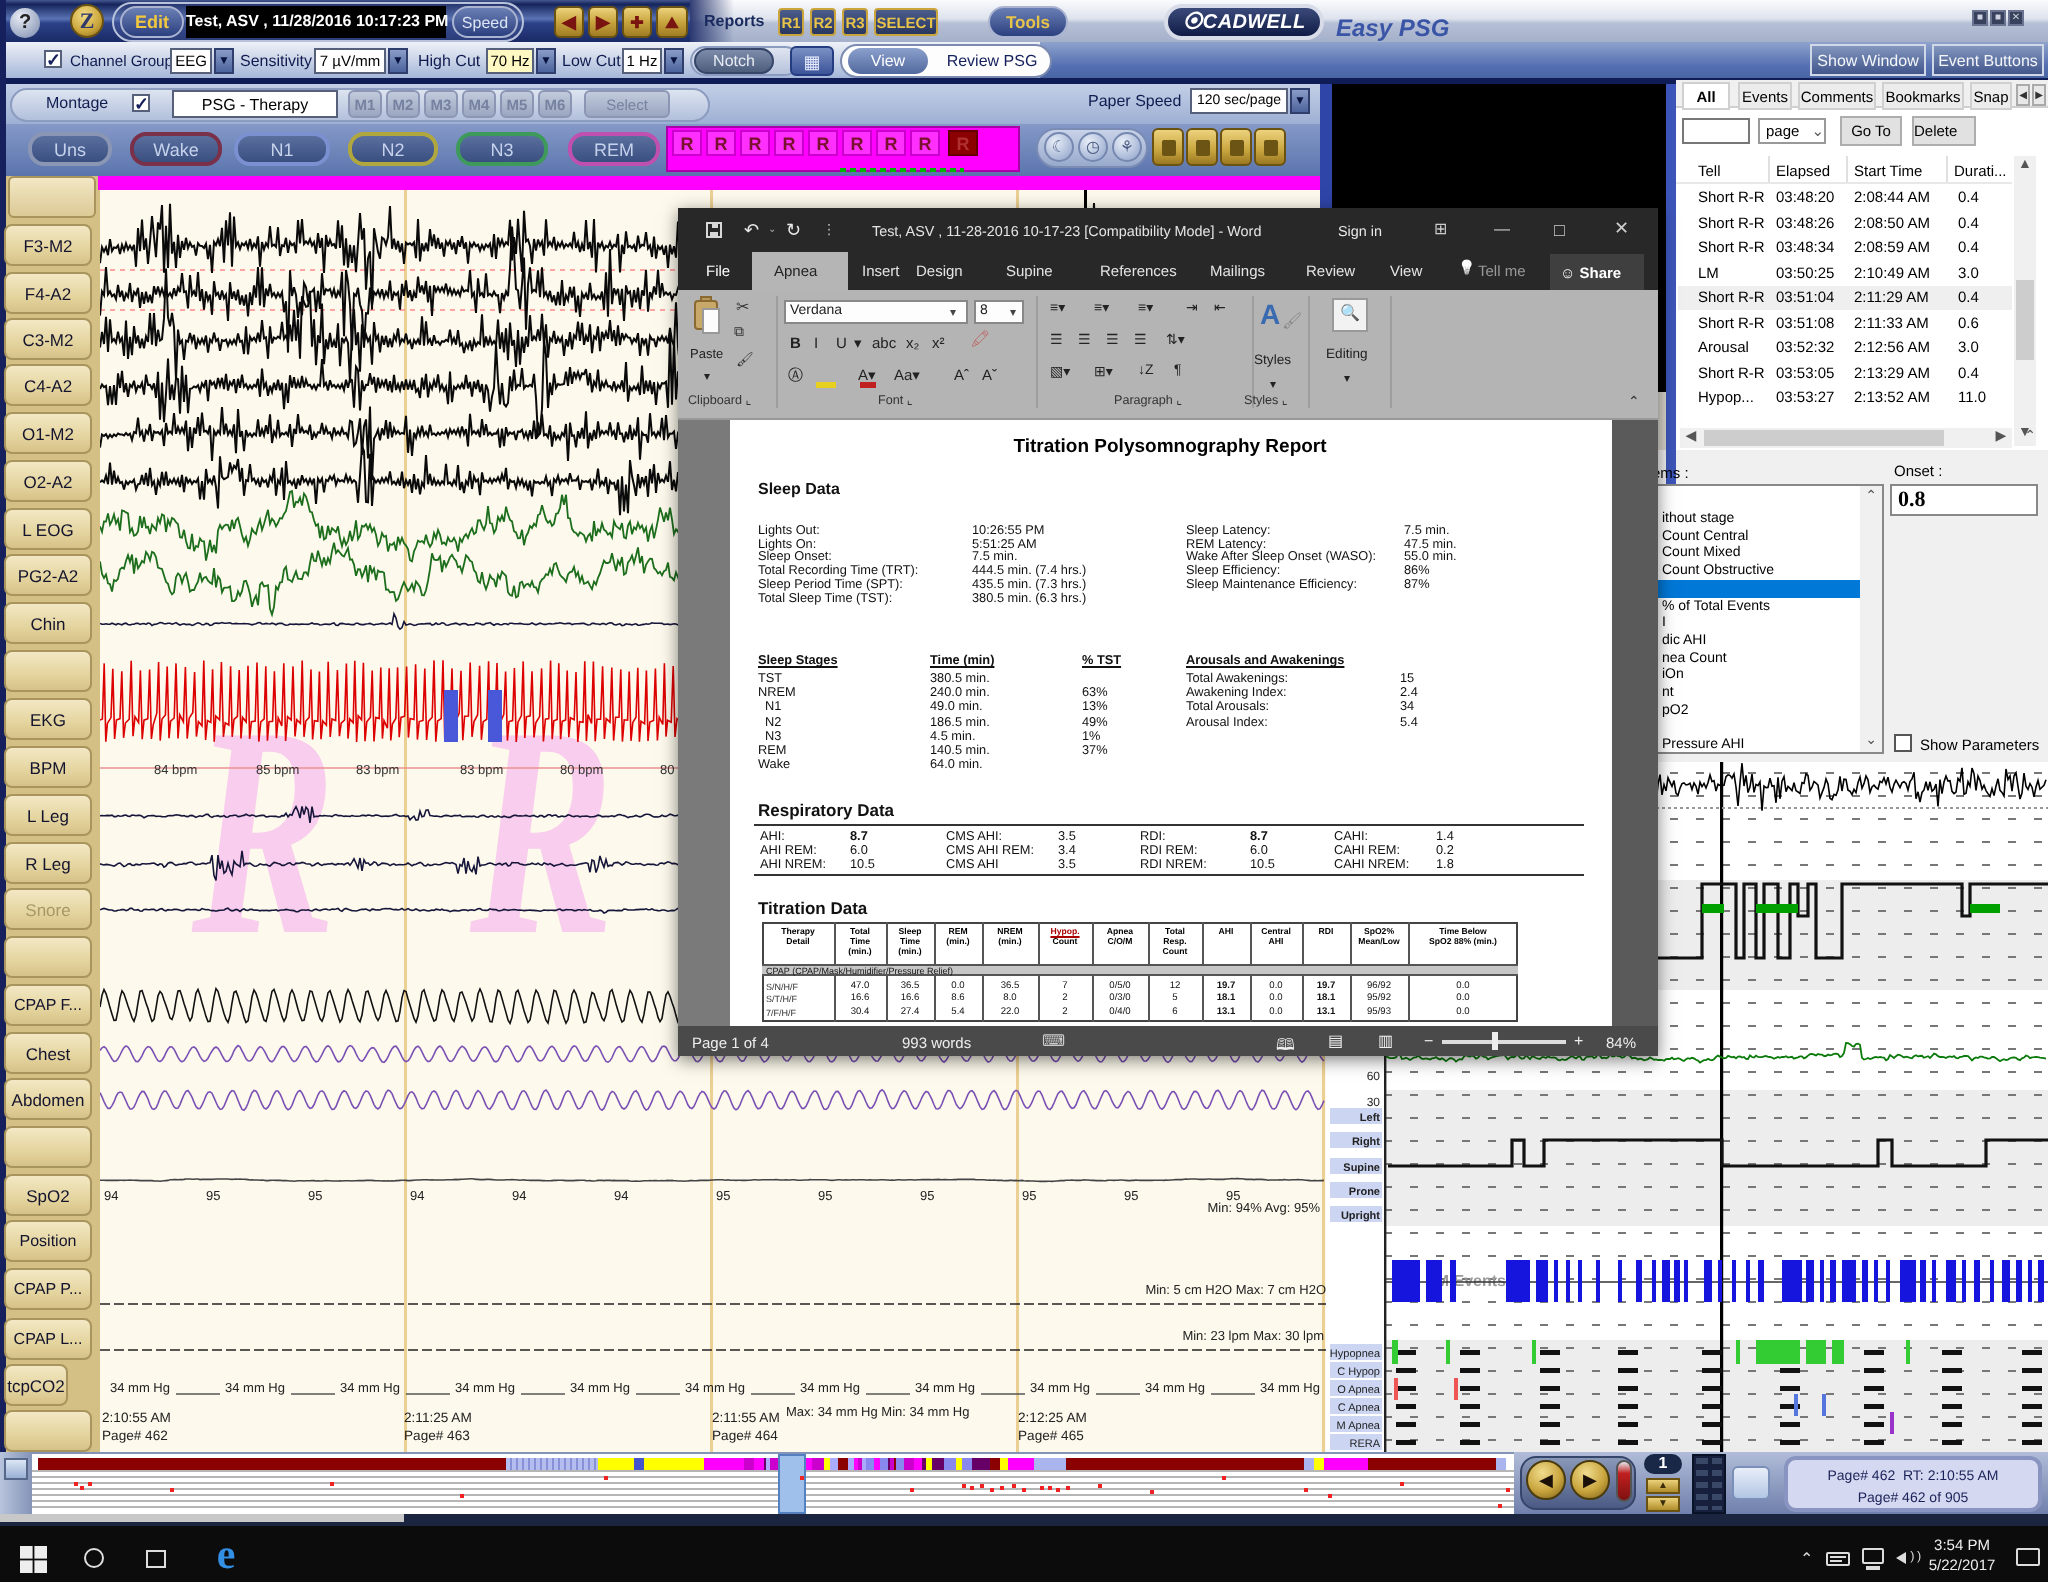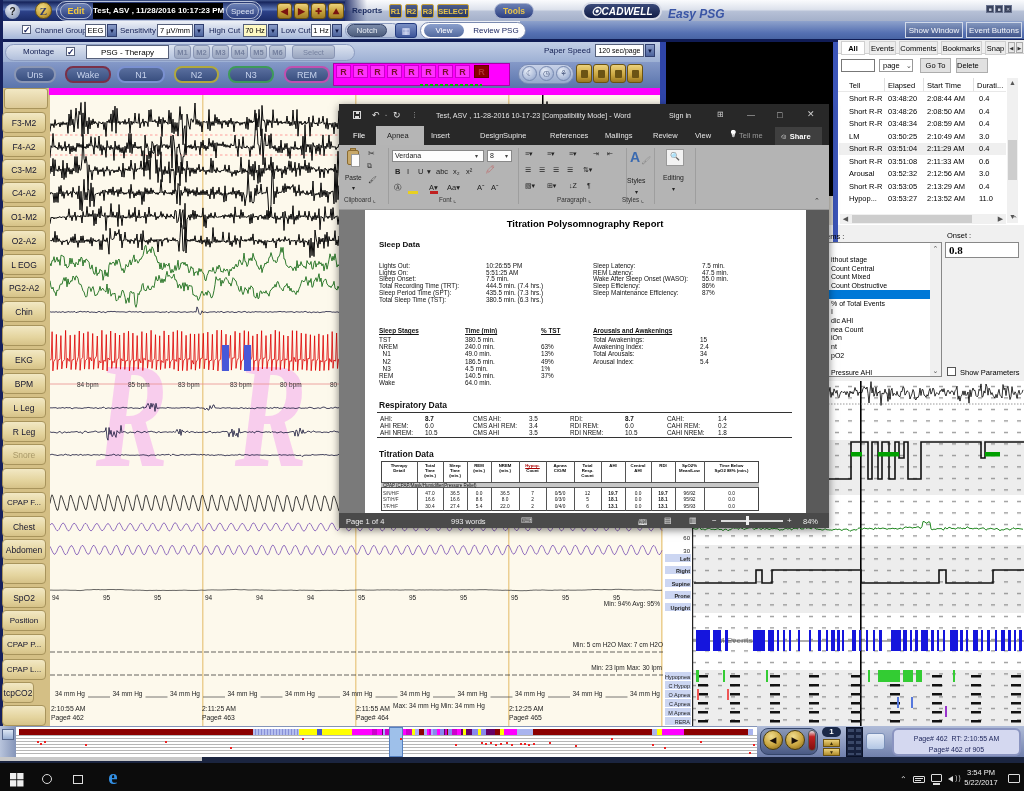--- a/index.html
+++ b/index.html
@@ -604,21 +604,21 @@
 <div style="position:absolute;left:436px;top:111px;color:#e4e4e4;font:7.2px 'Liberation Sans',sans-serif;white-space:nowrap;">Test, ASV , 11-28-2016 10-17-23 [Compatibility Mode]  -  Word</div>
 <div style="position:absolute;left:669px;top:111px;color:#e8e8e8;font:7.2px 'Liberation Sans',sans-serif;white-space:nowrap;">Sign in</div>
 <div style="position:absolute;left:717px;top:110px;color:#ccc;font:8px 'Liberation Sans',sans-serif;white-space:nowrap;">⊞</div>
 <div style="position:absolute;left:747px;top:110px;color:#ccc;font:8px 'Liberation Sans',sans-serif;white-space:nowrap;">—</div>
 <div style="position:absolute;left:777px;top:110px;color:#ccc;font:9px 'Liberation Sans',sans-serif;white-space:nowrap;">□</div>
 <div style="position:absolute;left:807px;top:109px;color:#ccc;font:9px 'Liberation Sans',sans-serif;white-space:nowrap;">✕</div>
 <div style="position:absolute;left:376px;top:126px;width:48px;height:19px;background:#b5b5b5"></div>
 <div style="position:absolute;left:353px;top:131px;color:#fff;font:7.5px 'Liberation Sans',sans-serif;white-space:nowrap;">File</div>
 <div style="position:absolute;left:387px;top:131px;color:#222;font:7.5px 'Liberation Sans',sans-serif;white-space:nowrap;">Apnea</div>
 <div style="position:absolute;left:431px;top:131px;color:#e4e4e4;font:7.5px 'Liberation Sans',sans-serif;white-space:nowrap;">Insert</div>
-<div style="position:absolute;left:480px;top:131px;color:#e4e4e4;font:7.5px 'Liberation Sans',sans-serif;white-space:nowrap;">Design</div>
+<div style="position:absolute;left:458px;top:131px;color:#e4e4e4;font:7.5px 'Liberation Sans',sans-serif;white-space:nowrap;">Design</div>
 <div style="position:absolute;left:503px;top:131px;color:#e4e4e4;font:7.5px 'Liberation Sans',sans-serif;white-space:nowrap;">Supine</div>
 <div style="position:absolute;left:550px;top:131px;color:#e4e4e4;font:7.5px 'Liberation Sans',sans-serif;white-space:nowrap;">References</div>
 <div style="position:absolute;left:605px;top:131px;color:#e4e4e4;font:7.5px 'Liberation Sans',sans-serif;white-space:nowrap;">Mailings</div>
 <div style="position:absolute;left:653px;top:131px;color:#e4e4e4;font:7.5px 'Liberation Sans',sans-serif;white-space:nowrap;">Review</div>
 <div style="position:absolute;left:695px;top:131px;color:#e4e4e4;font:7.5px 'Liberation Sans',sans-serif;white-space:nowrap;">View</div>
 <div style="position:absolute;left:729px;top:130px;color:#999;font:7px 'Liberation Sans',sans-serif;white-space:nowrap;"><span style="filter:grayscale(1) brightness(1.2)">💡</span></div>
 <div style="position:absolute;left:739px;top:131px;color:#999;font:7.5px 'Liberation Sans',sans-serif;white-space:nowrap;">Tell me</div>
 <div style="position:absolute;left:775px;top:127px;width:47px;height:21px;background:#3f3f3f"></div>
 <div style="position:absolute;left:780px;top:132px;color:#fff;font:bold 7.5px 'Liberation Sans',sans-serif;white-space:nowrap;">☺ Share</div>
 <div style="position:absolute;left:339px;top:145px;width:490px;height:65px;background:#b4b4b4;border-bottom:1px solid #999"></div>

